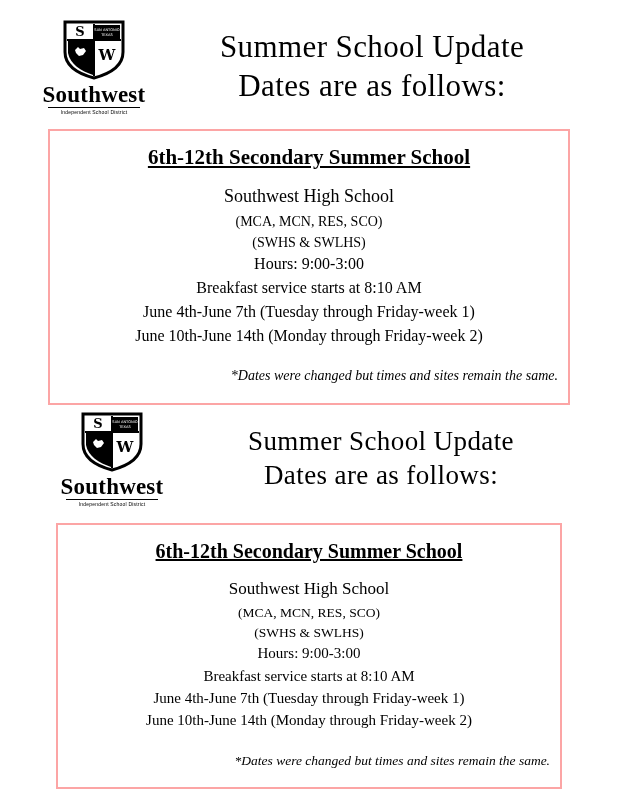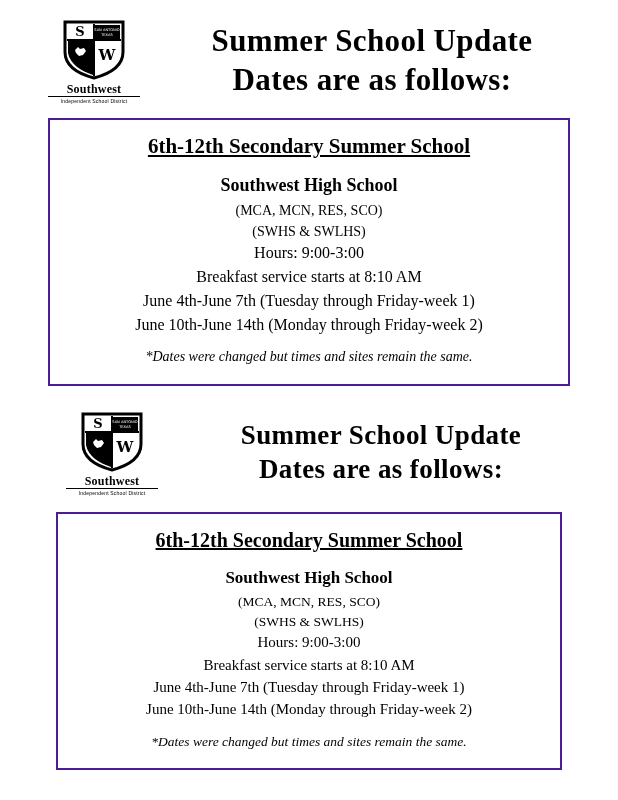--- a/index.html
+++ b/index.html
@@ -54,21 +54,21 @@
     position: relative;
     width: 66px;
     height: 62px;
   }
 
   .logo-shield svg { display: block; }
 
   .logo-word {
     font-family: "Liberation Serif", serif;
     font-weight: bold;
-    font-size: 12px;
+    font-size: 23px;
     letter-spacing: 0.2px;
     line-height: 1;
     margin-top: 3px;
   }
   .logo-sub {
     font-family: "Liberation Sans", sans-serif;
     font-size: 5px;
     letter-spacing: 0.2px;
     line-height: 1.2;
     margin-top: 1px;
@@ -83,30 +83,29 @@
     text-align: center;
     padding-right: 8px;
   }
 
   .title-line {
     font-family: "Liberation Serif", serif;
     font-size: 31px;
     line-height: 1.25;
     letter-spacing: 0.4px;
     white-space: nowrap;
-    font-weight: bold;
   }
 
   .flyer-bottom .title-line { font-size: 27px; }
   .flyer-bottom .header { padding-left: 60px; }
 
   
   .info-box {
     margin: 14px 48px 0 48px;
-    border: 2px solid #4c1d95;
+    border: 2px solid #fca5a5;
     padding: 14px 10px 16px 10px;
     text-align: center;
   }
   .flyer-bottom .info-box {
     margin: 16px 56px 0 56px;
   }
 
   .box-title {
     font-family: "Liberation Serif", serif;
     font-weight: bold;
@@ -117,35 +116,36 @@
   }
 
   .line {
     font-family: "Liberation Serif", serif;
     font-size: 16px;
     line-height: 1.42;
     margin: 1px 0;
   }
 
   .line-school {
-    font-weight: bold;
+    font-weight: normal;
     font-size: 18px;
     margin-bottom: 2px;
   }
   .line-small {
     font-size: 14px;
     font-weight: normal;
   }
   .line-bold {
     font-weight: normal;
   }
   .line-note {
     font-style: italic;
     font-size: 14px;
-    margin-top: 11px;
+    margin-top: 19px;
+    text-align: right;
   }
 
   .flyer-bottom .box-title { font-size: 20px; }
   .flyer-bottom .line { font-size: 15px; }
   .flyer-bottom .line-school { font-size: 17px; }
   .flyer-bottom .line-small { font-size: 13.5px; }
   .flyer-bottom .line-note { font-size: 13.5px; }
 </style>
 </head>
 <body>

